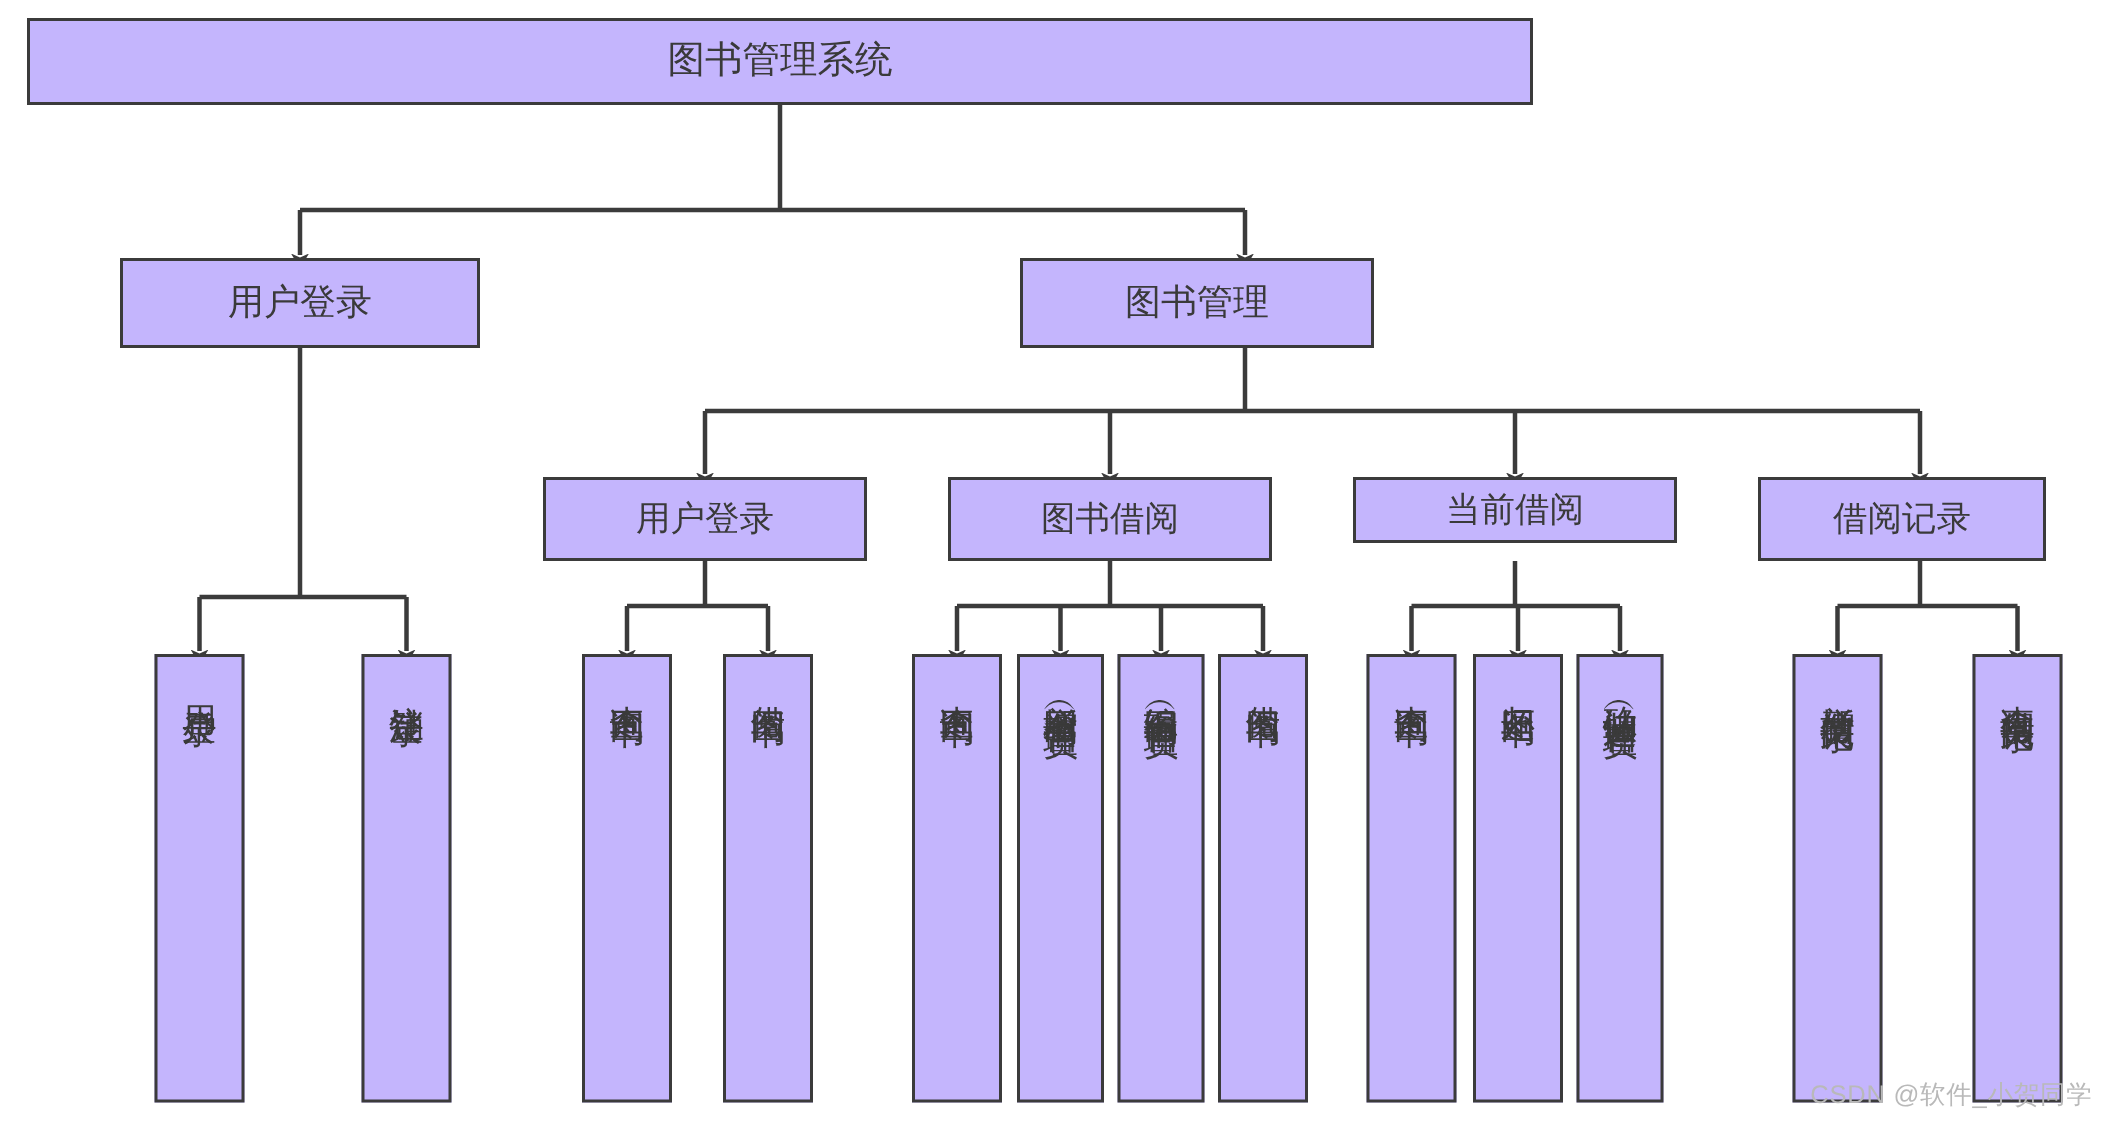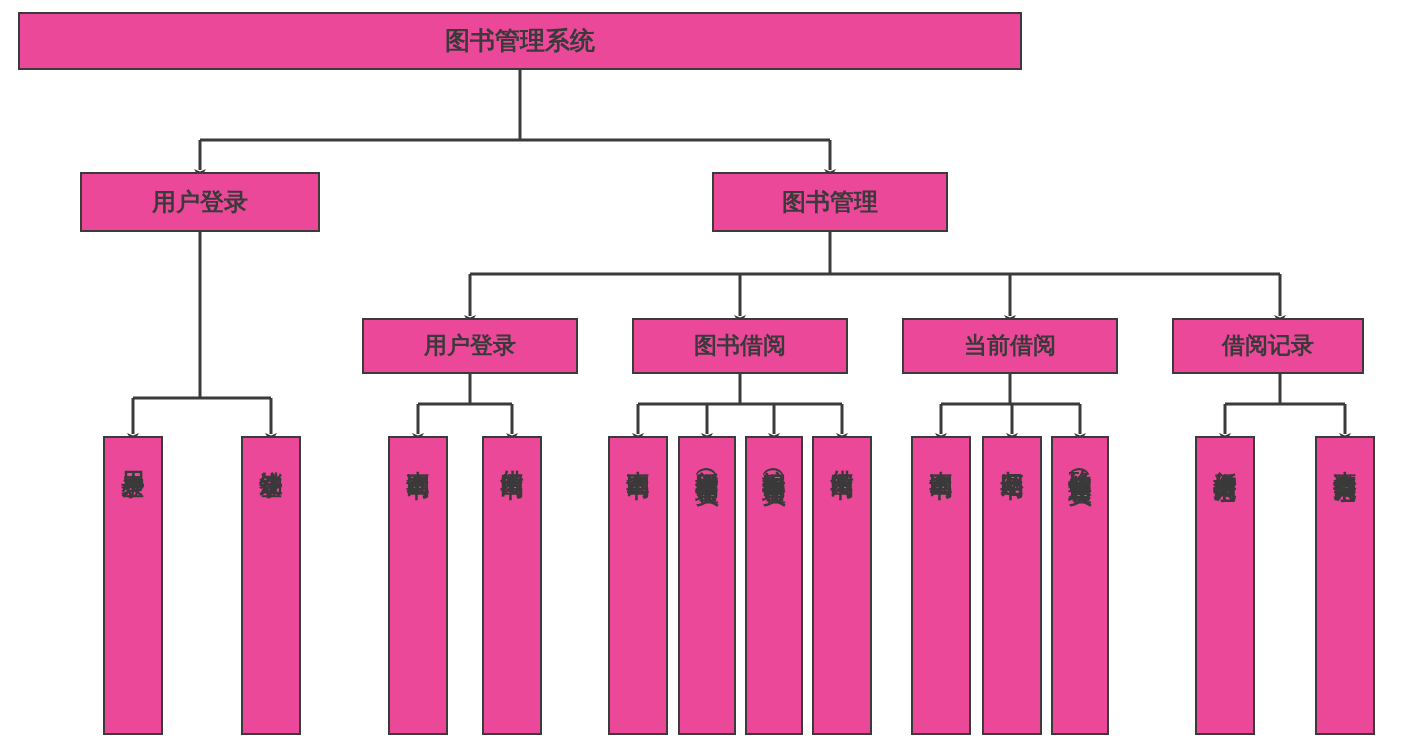--- a/index.html
+++ b/index.html
@@ -20,27 +20,26 @@
   #diagram-svg {
     position: absolute;
     left: 0;
     top: 0;
     width: 1405px;
     height: 747px;
   }
   .node-box {
     position: absolute;
     box-sizing: border-box;
-    background: #ec4899;
+    background: #c4b5fd;
     border: 2.5px solid #3b3b3b;
     display: flex;
     align-items: center;
     justify-content: center;
     overflow: hidden;
-    font-weight: bold;
   }
   .node-label {
     color: #3a3a3a;
     text-align: center;
     line-height: 1.18;
     white-space: nowrap;
   }
   .node-root .node-label { font-size: 25px; }
   .node-l1 .node-label { font-size: 24px; }
   .node-l2 .node-label { font-size: 23px; }
@@ -115,30 +114,30 @@
       </g>
   </svg>
 
   <div id="nodes">
       <div class="node-box node-root" style="left: 18px; top: 12px; width: 1004px; height: 58px;">
         <div class="node-label">图书管理系统</div>
       </div>
       <div class="node-box node-l1" style="left: 80px; top: 172px; width: 240px; height: 60px;">
         <div class="node-label">用户登录</div>
       </div>
-      <div class="node-box node-l1" style="left: 712px; top: 172px; width: 236px; height: 60px;">
+      <div class="node-box node-l1" style="left: 680px; top: 172px; width: 236px; height: 60px;">
         <div class="node-label">图书管理</div>
       </div>
       <div class="node-box node-l2" style="left: 362px; top: 318px; width: 216px; height: 56px;">
         <div class="node-label">用户登录</div>
       </div>
       <div class="node-box node-l2" style="left: 632px; top: 318px; width: 216px; height: 56px;">
         <div class="node-label">图书借阅</div>
       </div>
-      <div class="node-box node-l2" style="left: 902px; top: 318px; width: 216px; height: 56px;">
+      <div class="node-box node-l2" style="left: 902px; top: 318px; width: 216px; height: 44px;">
         <div class="node-label">当前借阅</div>
       </div>
       <div class="node-box node-l2" style="left: 1172px; top: 318px; width: 192px; height: 56px;">
         <div class="node-label">借阅记录</div>
       </div>
       <div class="node-box node-leaf" style="left: 103px; top: 436px; width: 60px; height: 299px;">
         <div class="node-label">用户登录</div>
       </div>
       <div class="node-box node-leaf" style="left: 241px; top: 436px; width: 60px; height: 299px;">
         <div class="node-label">注销登录</div>
@@ -171,14 +170,15 @@
         <div class="node-label">确认归还（管理员）</div>
       </div>
       <div class="node-box node-leaf" style="left: 1195px; top: 436px; width: 60px; height: 299px;">
         <div class="node-label">新增借阅记录</div>
       </div>
       <div class="node-box node-leaf" style="left: 1315px; top: 436px; width: 60px; height: 299px;">
         <div class="node-label">查询借阅记录</div>
       </div>
     </div>
 
+  <div class="watermark">CSDN @软件_小贺同学</div>
 
 </div>
 
 </body></html>

